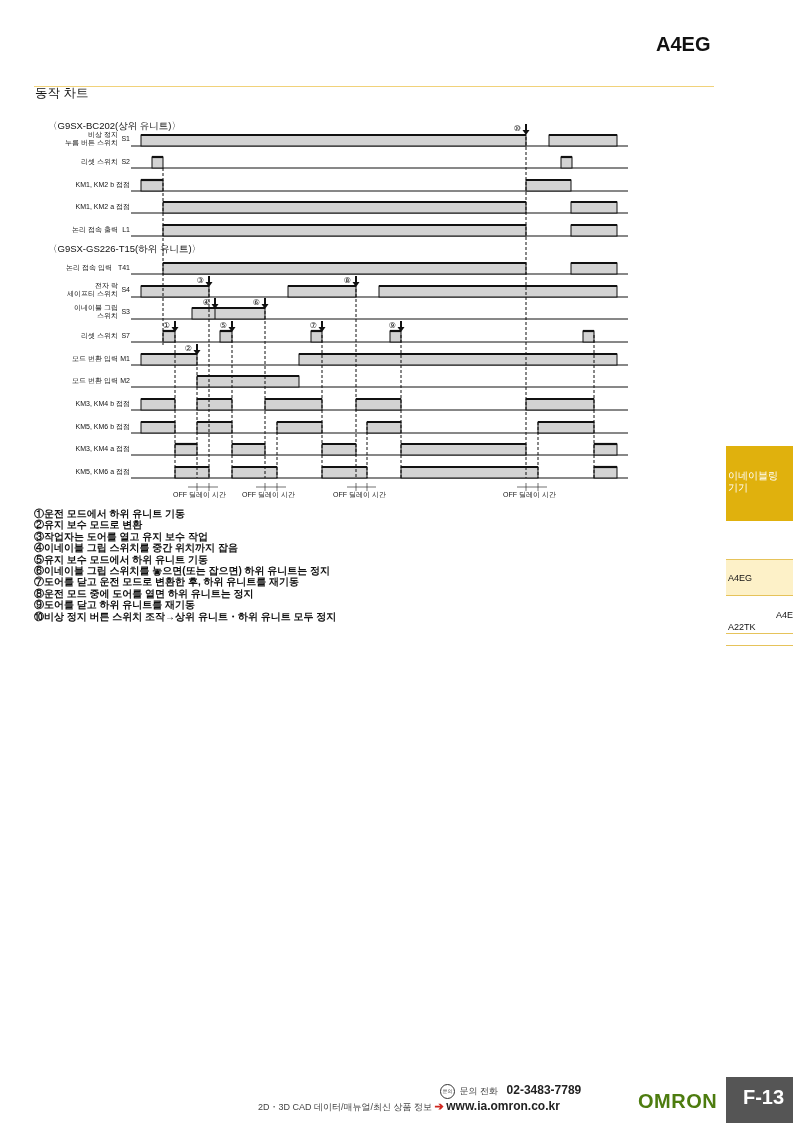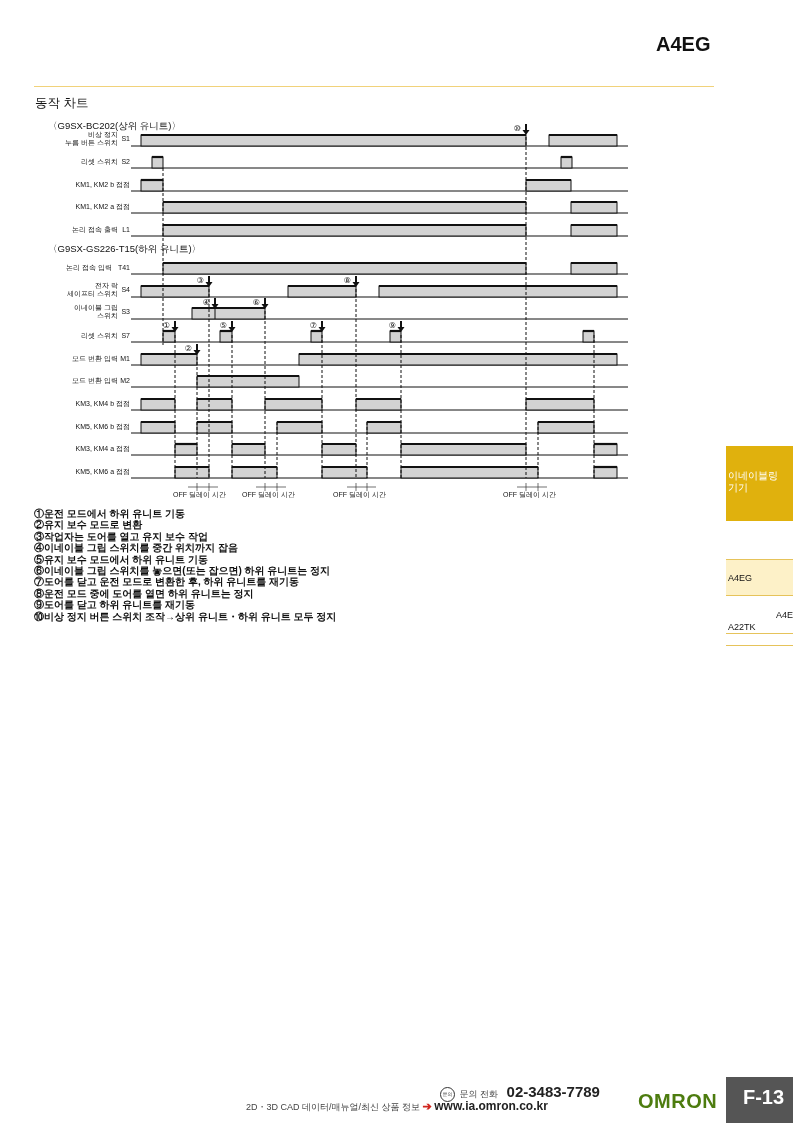--- a/index.html
+++ b/index.html
@@ -1,29 +1,29 @@
 <!DOCTYPE html>
 <html><head>
 <meta charset="utf-8">
 <style>
   html, body { margin:0; padding:0; }
   body { width:793px; height:1123px; position:relative; background:#fff; font-family:"Liberation Sans", sans-serif; color:#111; overflow:hidden; }
   .model-title { position:absolute; left:656px; top:33px; font-size:20px; font-weight:bold; }
   .top-rule { position:absolute; left:34px; top:86px; width:680px; height:1px; background:#f1d27a; }
-  .section-title { position:absolute; left:35px; top:95px; font-size:12.5px; }
+  .section-title { position:absolute; left:35px; top:85px; font-size:12.5px; }
   .chart { position:absolute; left:0; top:0; }
   .legend { position:absolute; left:34px; top:508px; font-size:10px; line-height:11.4px; font-weight:bold; }
   .legend div { white-space:nowrap; }
   .side-cat { position:absolute; left:726px; top:446px; width:67px; height:75px; background:#e0b10d; color:#fff; font-size:10px; line-height:12px; box-sizing:border-box; padding:24px 0 8px 2px; }
   .side-item { position:absolute; left:726px; width:67px; height:37px; box-sizing:border-box; padding:13px 0 0 2px; font-size:9px; border-bottom:1px solid #e6c35a; }
   .side-item.active { background:#fdf1c8; border-top:1px solid #e6c35a; }
   .footer-phone { position:absolute; left:440px; top:1083px; font-size:9px; color:#444; }
-  .footer-phone b { font-size:15px; color:#222; margin-left:6px; }
+  .footer-phone b { font-size:12px; color:#222; margin-left:6px; }
   .phone-icon { display:inline-block; width:13px; height:13px; border:1px solid #333; border-radius:50%; font-size:5px; text-align:center; line-height:13px; vertical-align:middle; margin-right:2px; }
-  .footer-web { position:absolute; left:246px; top:1099px; font-size:9px; color:#444; }
+  .footer-web { position:absolute; left:258px; top:1099px; font-size:9px; color:#444; }
   .footer-web .arrow { color:#d0261e; font-weight:bold; font-size:11px; }
   .footer-web b { font-size:12px; color:#222; }
   .omron { position:absolute; left:638px; top:1090px; font-size:20px; font-weight:900; letter-spacing:0.5px; color:#4d7c0f; }
   .page-no { position:absolute; left:726px; top:1077px; width:75px; height:46px; background:#555; color:#fff; font-size:20px; font-weight:bold; text-align:center; line-height:40px; }
 </style>
 </head>
 <body>
 
 <div class="model-title">A4EG</div>
 <div class="top-rule"></div>

